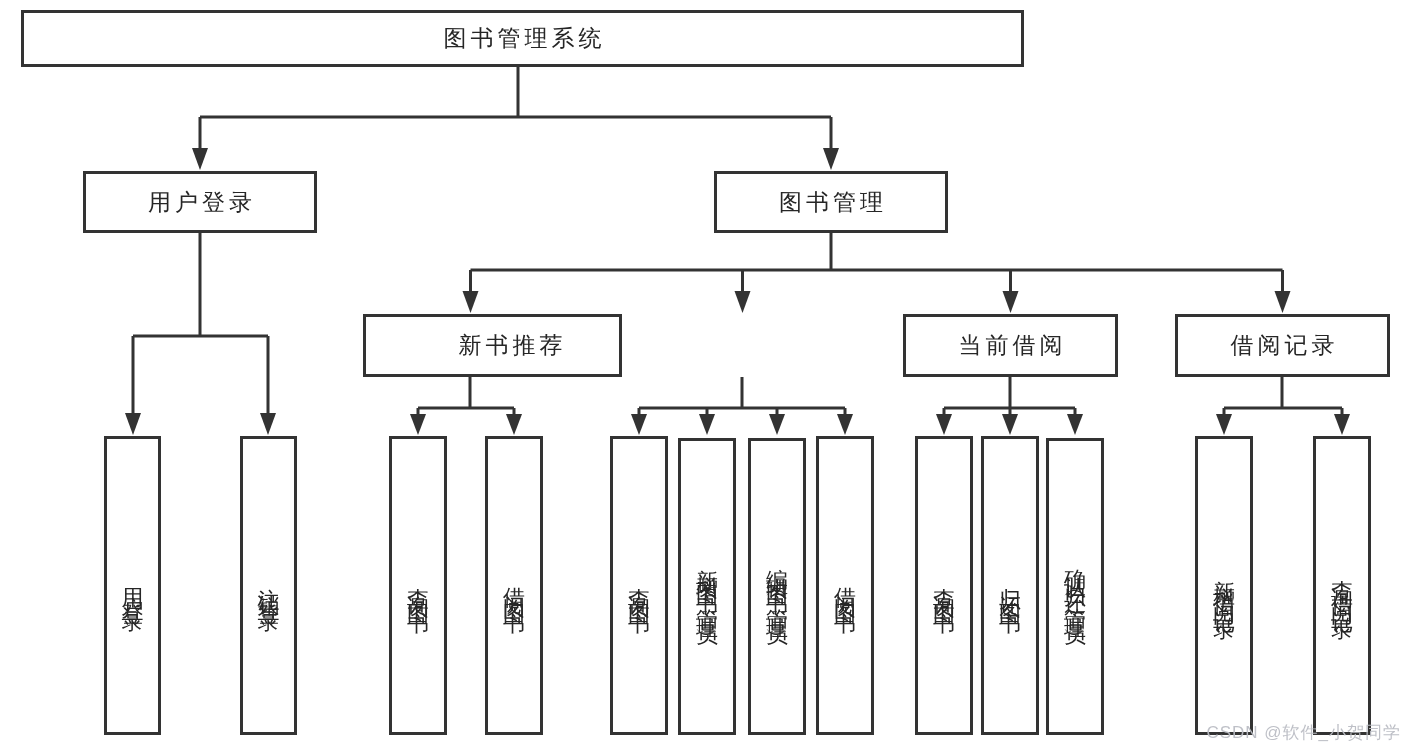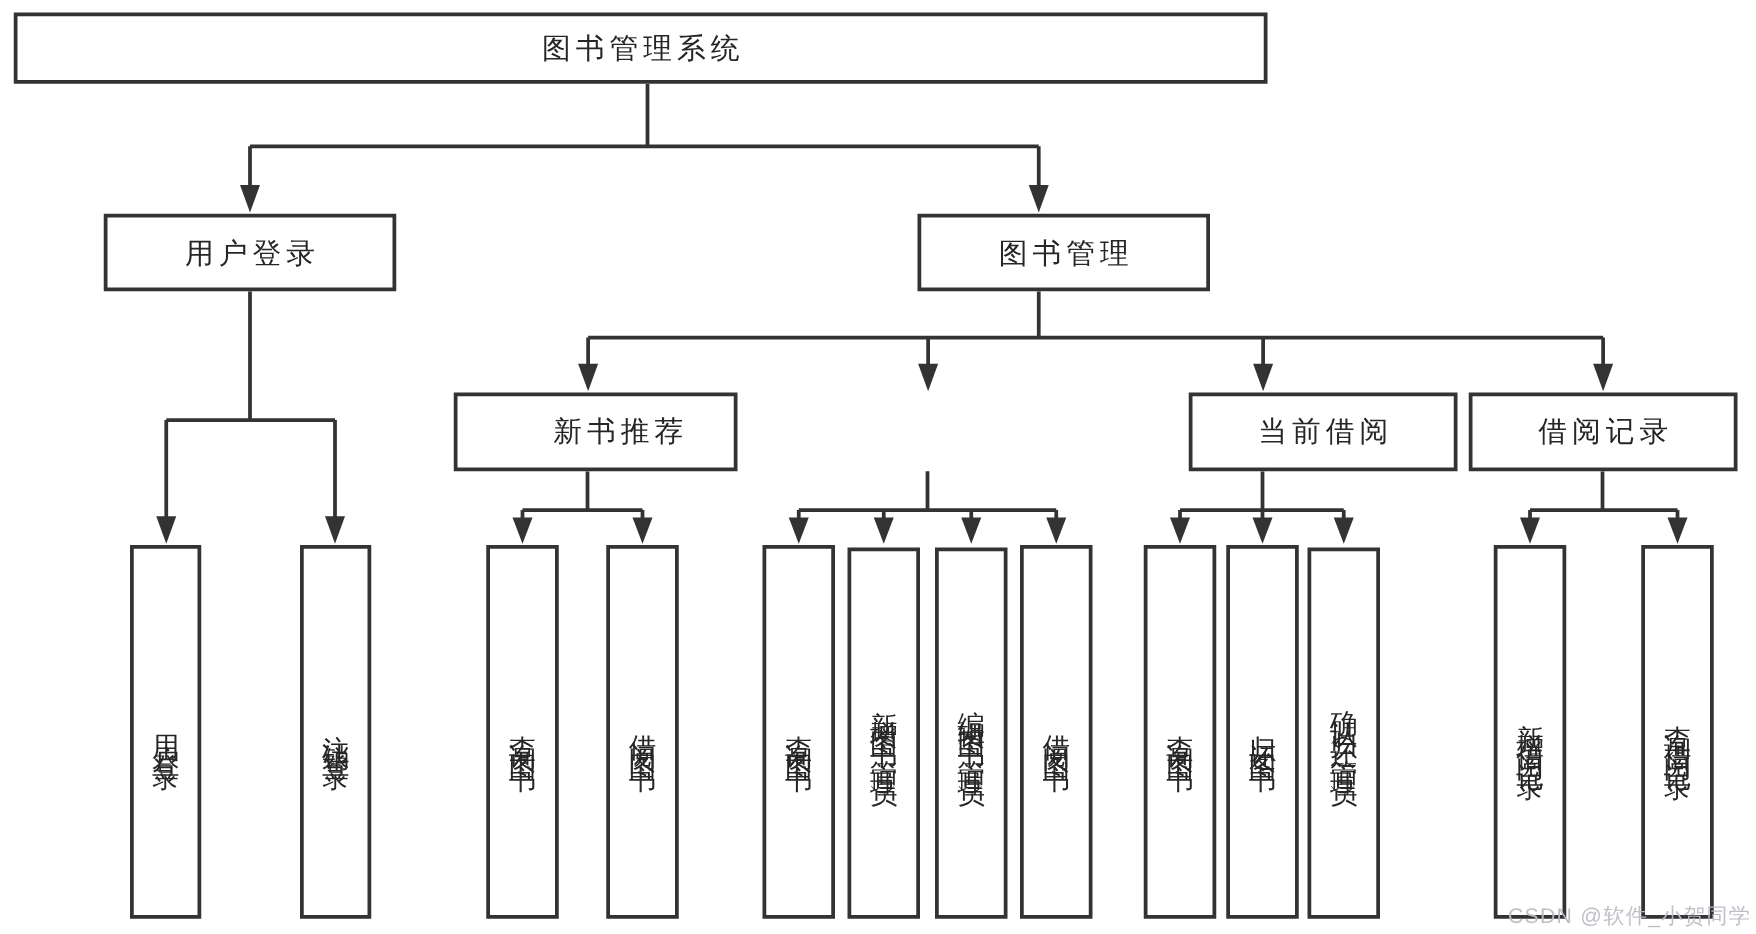--- a/index.html
+++ b/index.html
@@ -106,35 +106,35 @@
 
       <polygon points="936,414 952,414 944,435"></polygon>
       <polygon points="1002,414 1018,414 1010,435"></polygon>
       <polygon points="1067,414 1083,414 1075,435"></polygon>
 
       <polygon points="1216,414 1232,414 1224,435"></polygon>
       <polygon points="1334,414 1350,414 1342,435"></polygon>
     </g>
   </svg>
 
-  <div class="node hnode" style="left:11px; top:10px; width:1003px; height:57px;">
+  <div class="node hnode" style="left:21px; top:10px; width:1003px; height:57px;">
     <span>图书管理系统</span>
   </div>
 
   <div class="node hnode" style="left:83px; top:171px; width:234px; height:62px;">
     <span>用户登录</span>
   </div>
-  <div class="node hnode" style="left:714px; top:171px; width:234px; height:62px;margin-left:20px;">
+  <div class="node hnode" style="left:714px; top:171px; width:234px; height:62px;">
     <span>图书管理</span>
   </div>
 
-  <div class="node hnode" style="left:363px; top:314px; width:227px; height:63px;padding-left:36px;">
+  <div class="node hnode" style="left:363px; top:314px; width:259px; height:63px;padding-left:36px;">
     <span>新书推荐</span>
   </div>
-  <div class="node hnode" style="left:903px; top:314px; width:215px; height:63px;margin-left:48px;">
+  <div class="node hnode" style="left:903px; top:314px; width:215px; height:63px;">
     <span>当前借阅</span>
   </div>
   <div class="node hnode" style="left:1175px; top:314px; width:215px; height:63px;">
     <span>借阅记录</span>
   </div>
 
   <div class="node vnode" style="left:104px; top:436px; width:57px; height:299px;">
     <span class="vtext">用户登录</span>
   </div>
   <div class="node vnode" style="left:240px; top:436px; width:57px; height:299px;">

